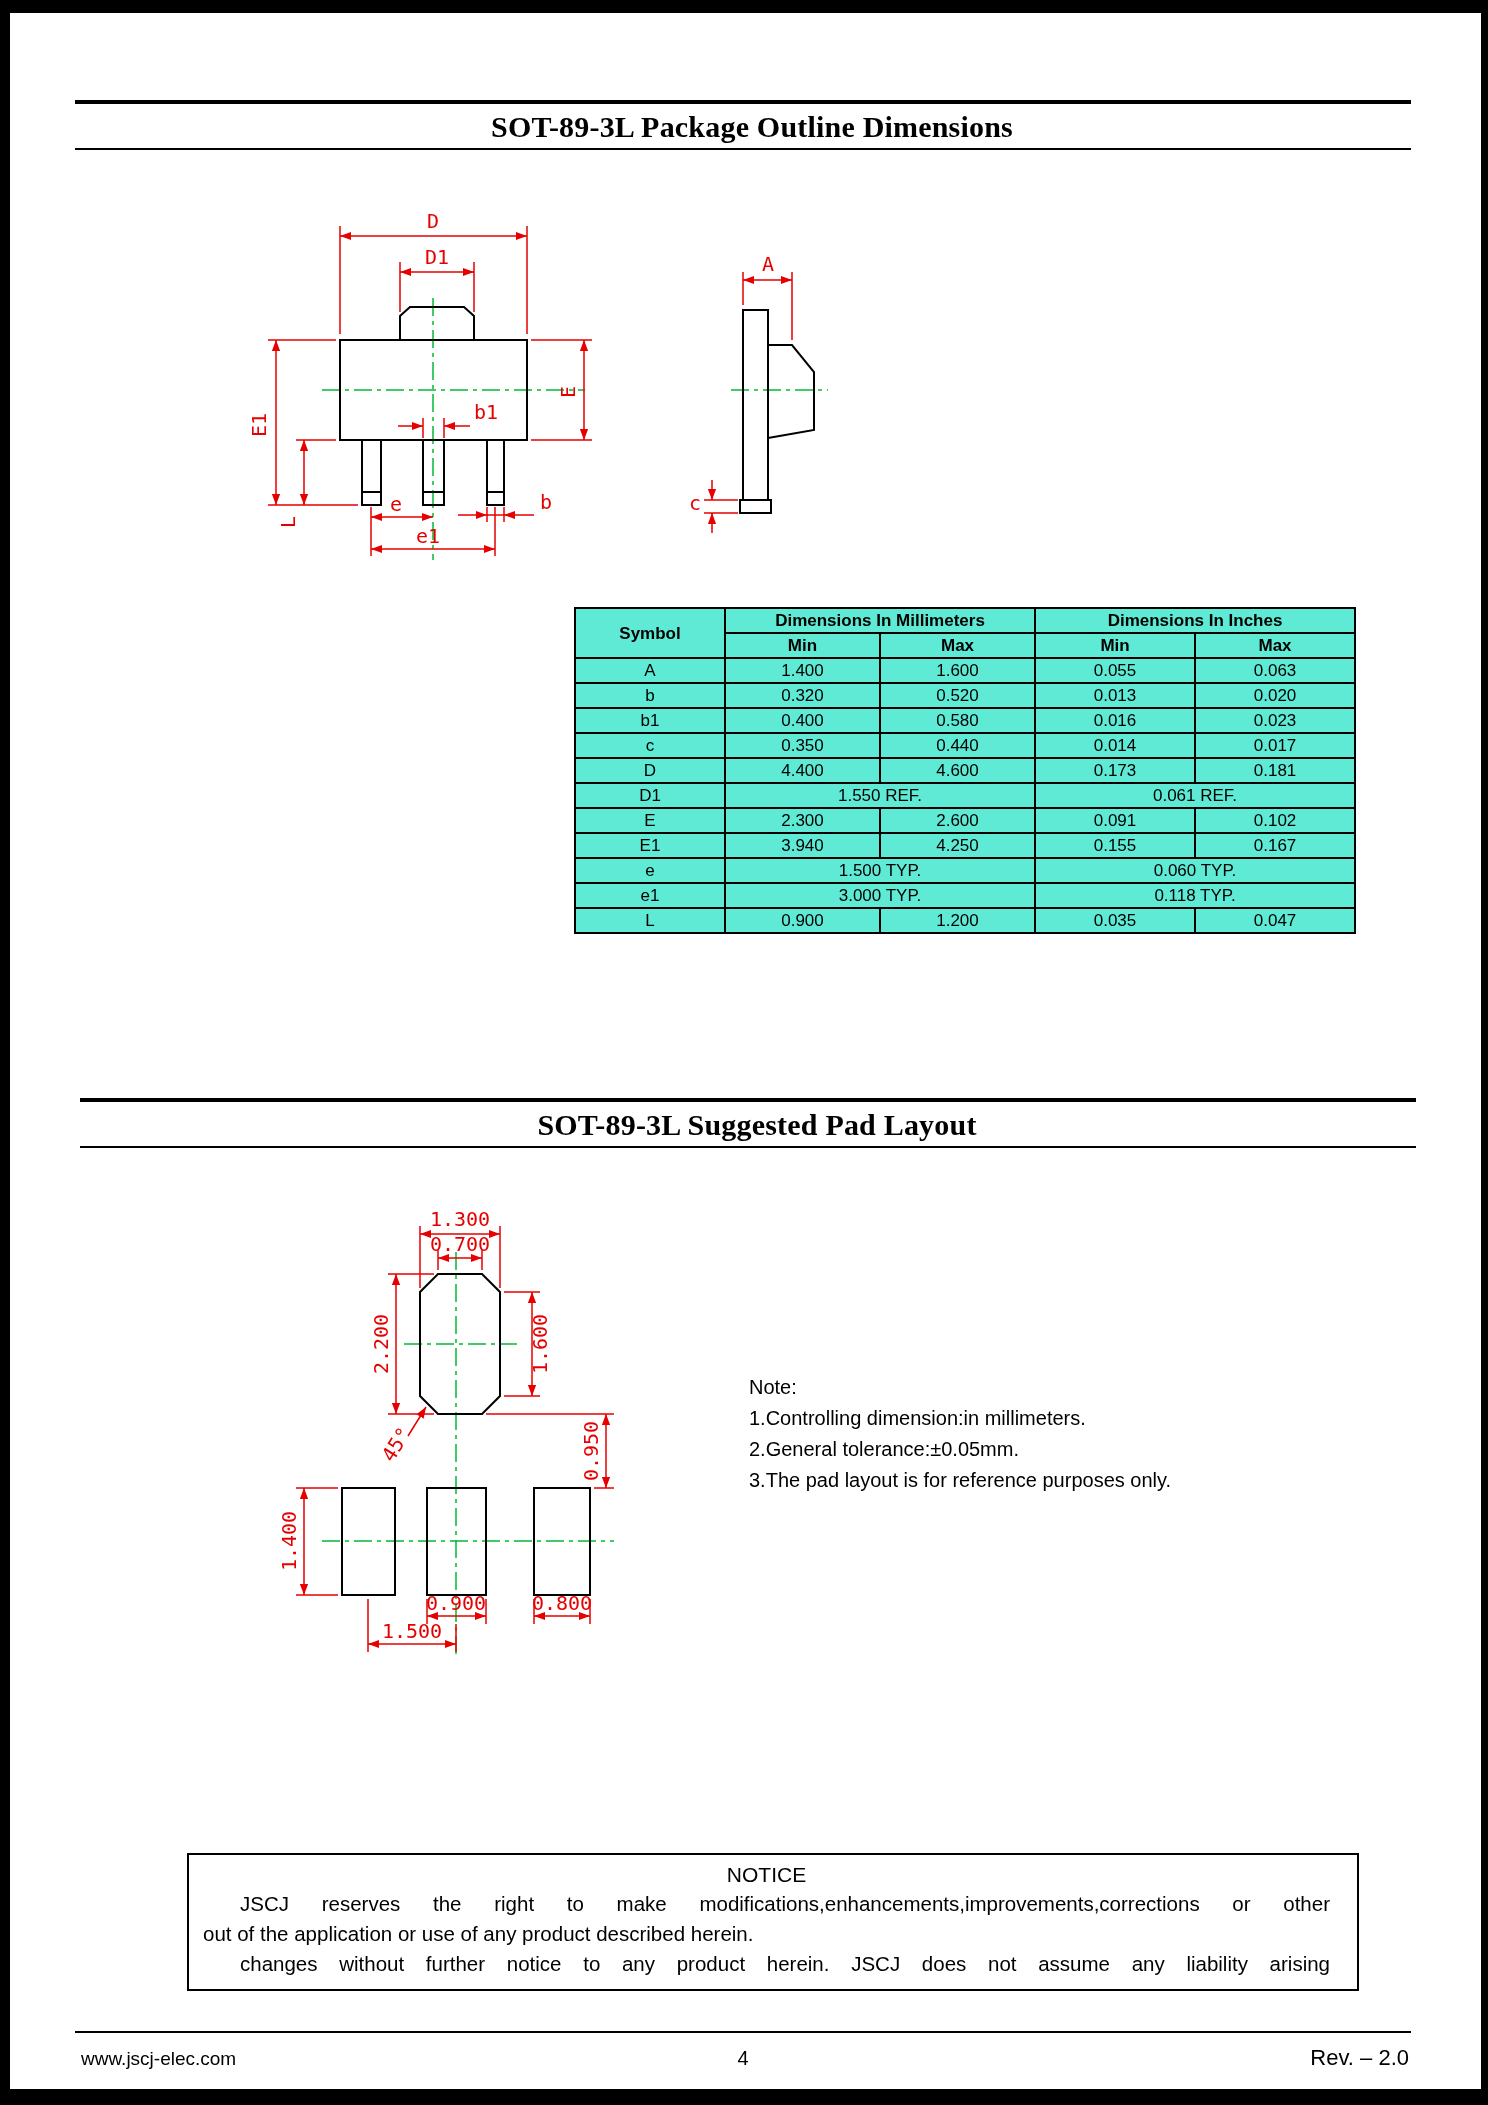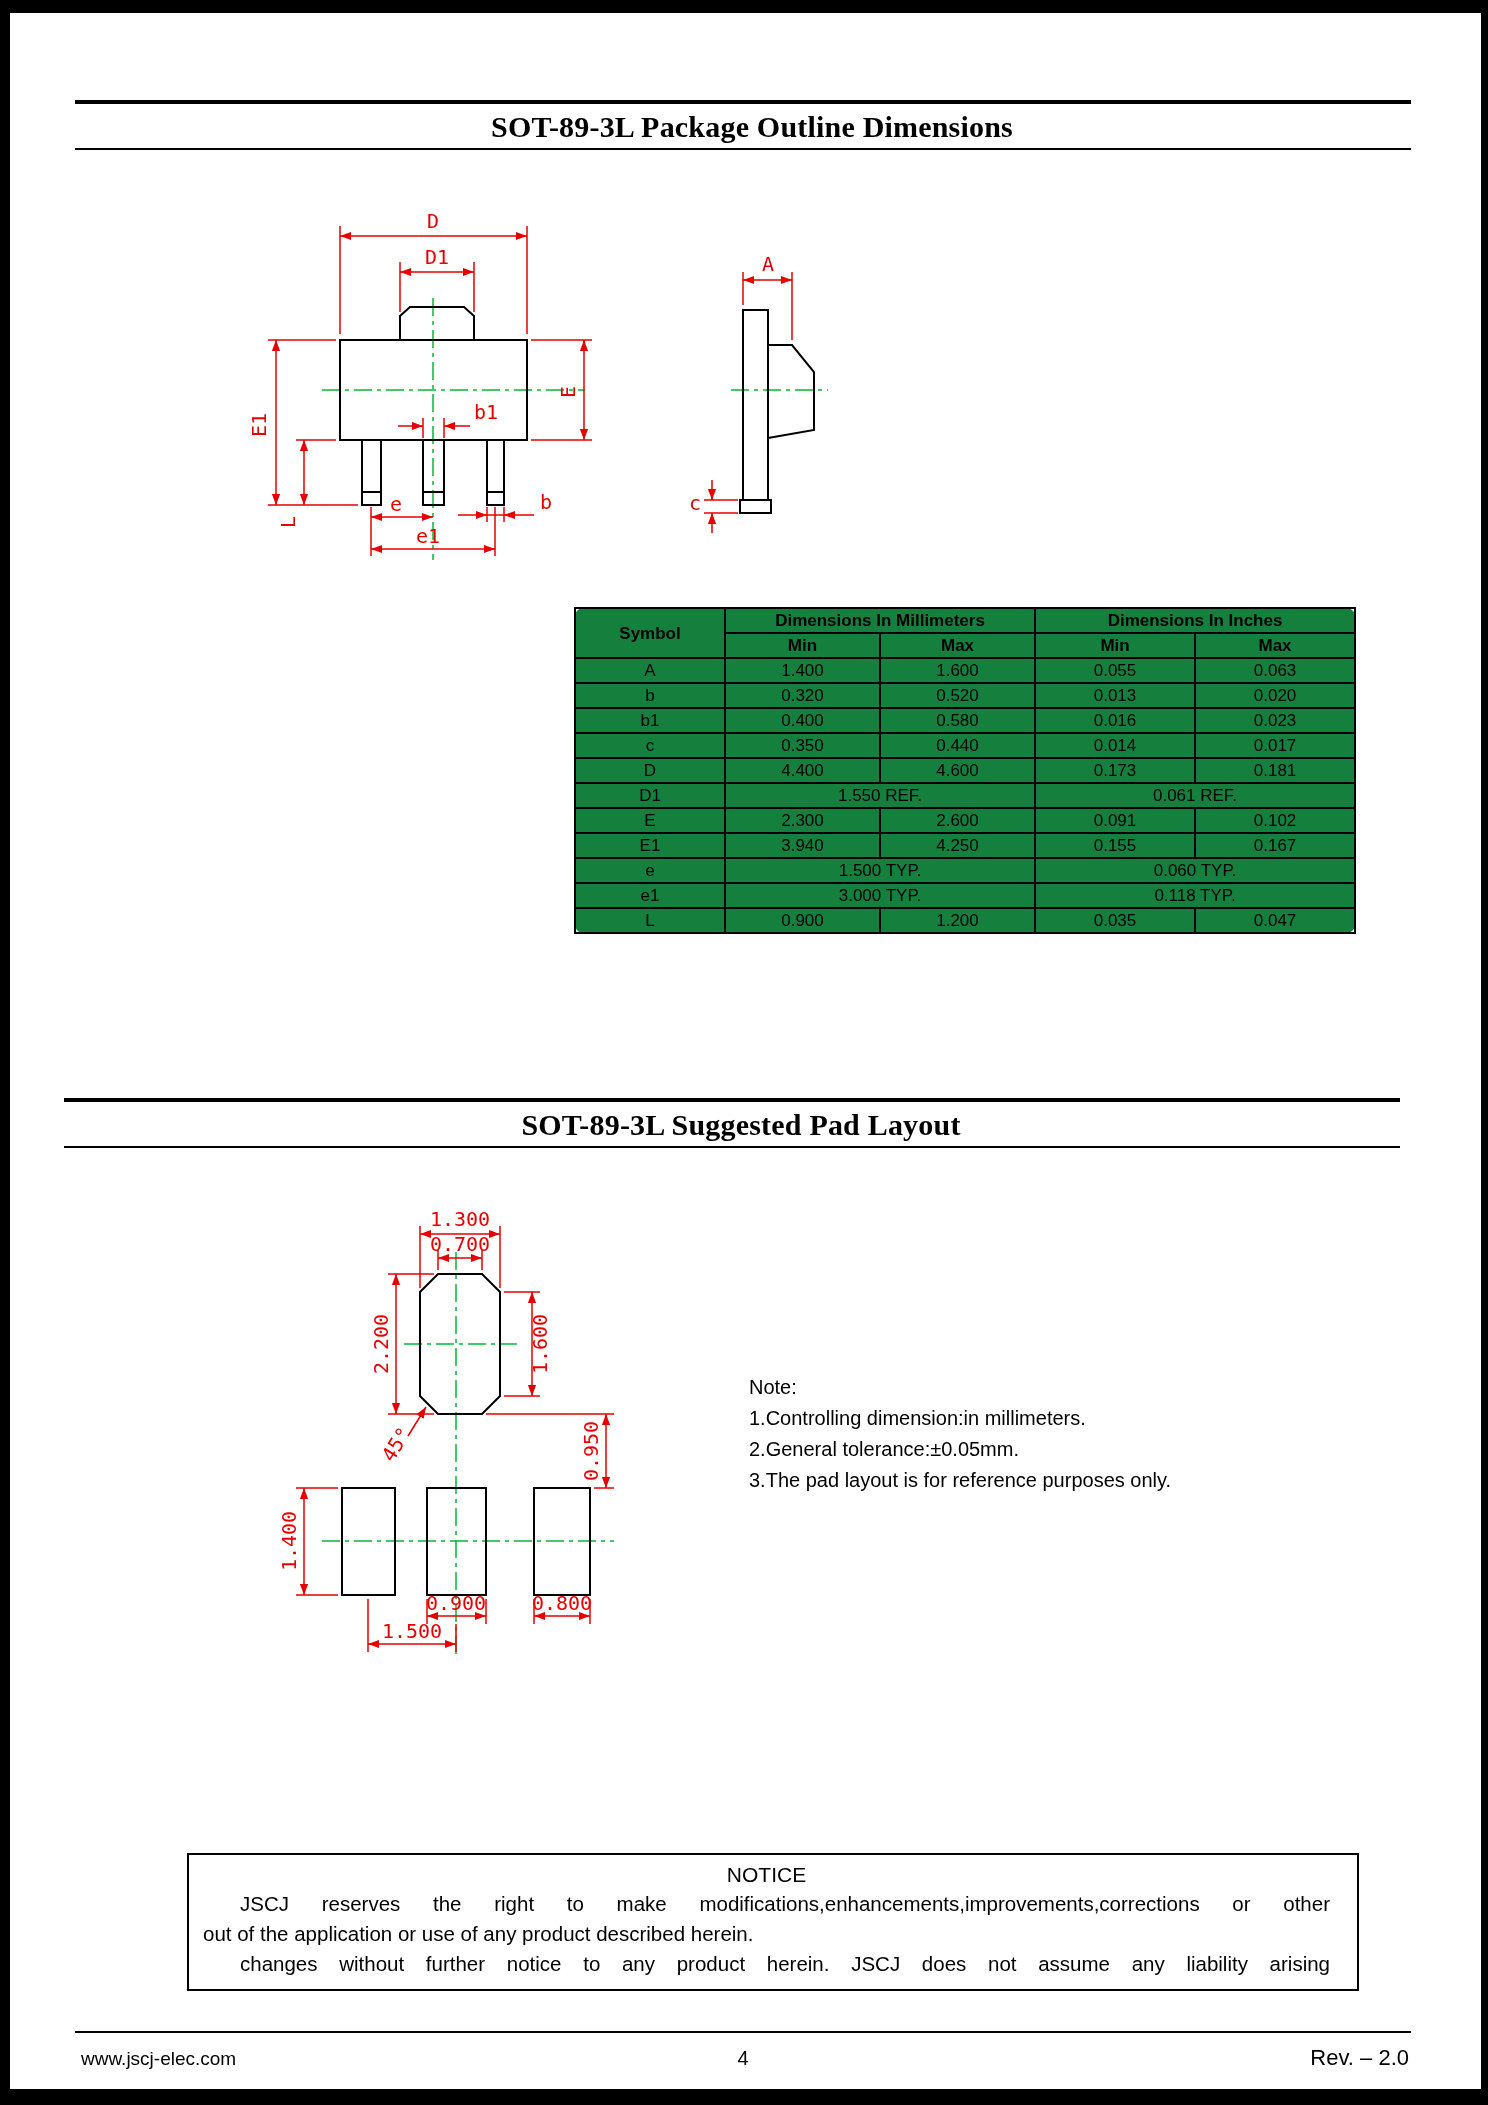--- a/index.html
+++ b/index.html
@@ -8,21 +8,21 @@
     font-family:"Liberation Sans",sans-serif;overflow:hidden;
   }
   .abs{position:absolute;}
   .frame{position:absolute;background:#000;}
   .rule-thick{height:4px;background:#000;}
   .rule-thin{height:2px;background:#000;}
   .sec-title{
     font-size:30px;font-weight:700;line-height:36px;padding:5px 0 3px 18px;
     font-family:Liberation Serif, serif;letter-spacing:0.2px;text-align:center;
   }
-  .dims-table{border-collapse:collapse;table-layout:fixed;background:#15803d;border-radius:12px;}
+  .dims-table{border-collapse:collapse;table-layout:fixed;background:#5eead4;}
   .dims-table th,.dims-table td{
     border:2px solid #000;text-align:center;vertical-align:middle;
     font-size:17px;height:23px;line-height:21px;padding:0 2px;
   }
   .dims-table th{font-weight:700;}
   .notes{font-size:20px;line-height:31px;margin-left:44px;}
   .notice-box{border:2px solid #000;padding:6px 27px 10px 14px;background:#fff;}
   .notice-title{text-align:center;font-size:21px;line-height:28px;}
   .notice-line{font-size:20.5px;line-height:30px;}
   .just{text-align:justify;text-align-last:justify;margin-left:37px;}
@@ -230,21 +230,21 @@
     <tr>
       <td>L</td>
       <td>0.900</td>
       <td>1.200</td>
       <td>0.035</td>
       <td>0.047</td>
     </tr>
   </tbody>
 </table>
 
-<div class="abs" style="left:64px;top:1098px;width:1336px;">
+<div class="abs" style="left:80px;top:1098px;width:1336px;">
   <div class="rule-thick"></div>
   <div class="sec-title">SOT-89-3L Suggested Pad Layout</div>
   <div class="rule-thin"></div>
 </div>
 
 <svg class="abs" style="left:280px;top:1200px;" width="360" height="470" viewBox="280 1200 360 470">
   <defs>
     <marker id="arB" markerWidth="8" markerHeight="8" refX="7.5" refY="4" orient="auto-start-reverse">
       <path d="M0,1.2 L7.5,4 L0,6.8 Z" fill="#e60000"></path>
     </marker>

